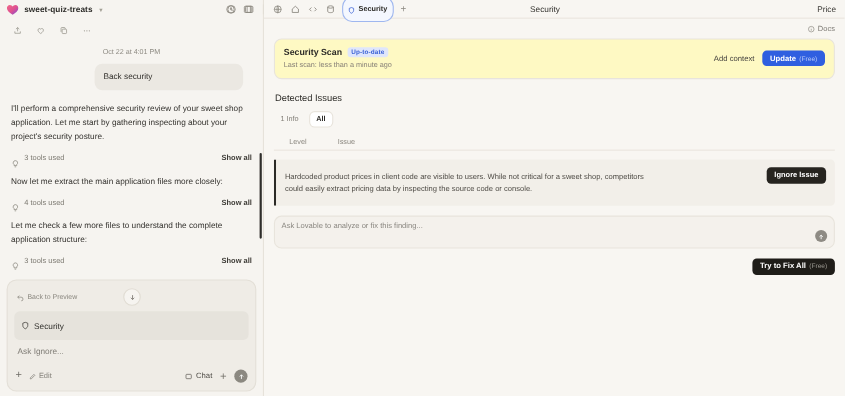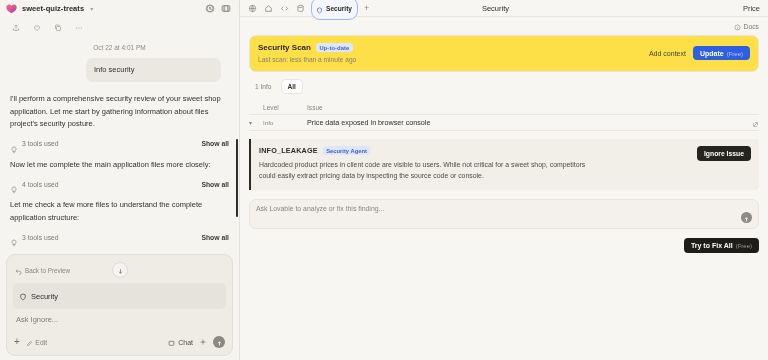--- a/index.html
+++ b/index.html
@@ -121,21 +121,21 @@
   }
   .main-title { font-size: 7.5px; color: #2f2e2a; margin: 0 auto; font-weight: 500; }
   .close-btn { font-size: 7.5px; color: #3a3834; font-weight: 500; }
 
   .docs-row { height: 18px; flex: none; display: flex; align-items: center; justify-content: flex-end; padding: 0 9px; gap: 3px; }
   .docs-row .dlabel { font-size: 6.8px; color: #7c7973; }
 
   .pane { padding: 0 9px; }
 
   .scan-card {
-    background: #fde047; border: 1px solid #e8e4dc; border-radius: 7px;
+    background: #fef9c3; border: 1px solid #e8e4dc; border-radius: 7px;
     padding: 7px 8px 8px 8px; display: flex; align-items: flex-start;
   }
   .scan-left { flex: 1 1 auto; }
   .scan-title-row { display: flex; align-items: center; gap: 5px; }
   .scan-title { font-size: 8px; font-weight: 700; color: #2b2a26; }
   .badge-uptodate {
     font-size: 5.8px; color: #3b62d6; background: #dfe6fb;
     border-radius: 3px; padding: 1.5px 3.5px; font-weight: 600;
     letter-spacing: .1px;
   }
@@ -296,37 +296,37 @@
             <circle cx="8" cy="8" r="1.1"></circle>
             <circle cx="12.5" cy="8" r="1.1"></circle>
         </svg>
       </span>
     </div>
 
     <div class="chat-scroll">
       <div class="ts">Oct 22 at 4:01 PM</div>
 
       <div class="user-msg">
-        <div class="line1">Info security</div>
-      </div>
-
-      <div class="asst-p">I'll perform a comprehensive security review of your sweet shop application. Let me start by gathering information about files project's security posture.</div>
+        <div class="line1">Back security</div>
+      </div>
+
+      <div class="asst-p">I'll perform a comprehensive security review of your sweet shop application. Let me start by gathering inspecting about your project's security posture.</div>
 
       <div class="tool-row">
         <span class="bulb">
           <svg width="8" height="8" viewBox="0 0 16 16" fill="none" stroke="currentColor" stroke-width="1.4">
             <path d="M8 2a4 4 0 0 0-2.4 7.2V11h4.8V9.2A4 4 0 0 0 8 2z"></path>
               <path d="M6.6 13.3h2.8"></path>
           </svg>
         </span>
         <span class="tlabel">3 tools used</span>
         <span class="showall">Show all</span>
       </div>
 
-      <div class="asst-p">Now let me complete the main application files more closely:</div>
+      <div class="asst-p">Now let me extract the main application files more closely:</div>
 
       <div class="tool-row">
         <span class="bulb">
           <svg width="8" height="8" viewBox="0 0 16 16" fill="none" stroke="currentColor" stroke-width="1.4">
             <path d="M8 2a4 4 0 0 0-2.4 7.2V11h4.8V9.2A4 4 0 0 0 8 2z"></path>
               <path d="M6.6 13.3h2.8"></path>
           </svg>
         </span>
         <span class="tlabel">4 tools used</span>
         <span class="showall">Show all</span>
@@ -487,53 +487,38 @@
         </div>
         <div class="scan-right">
           <span class="addctx">Add context</span>
           <span class="update-btn">
             <span class="ulabel">Update</span>
             <span class="ufree">(Free)</span>
           </span>
         </div>
       </div>
 
+      <div class="sec-head">Detected Issues</div>
 
       <div class="filters">
         <span class="filt">1 Info</span>
         <span class="filt active">All</span>
       </div>
 
       <div class="tbl">
         <div class="tbl-head">
           <span class="c-exp"></span>
           <span class="c-level">Level</span>
           <span class="c-issue">Issue</span>
           <span class="c-link"></span>
         </div>
-        <div class="tbl-row">
-          <span class="c-exp chev">▾</span>
-          <span class="c-level lvl-badge">Info</span>
-          <span class="c-issue issue-txt">Price data exposed in browser console</span>
-          <span class="c-link ext-ic">
-            <svg width="7" height="7" viewBox="0 0 16 16" fill="none" stroke="currentColor" stroke-width="1.5">
-              <path d="M6.5 3.5h6v6"></path>
-                <path d="M12.5 3.5L5 11"></path>
-                <path d="M11 12.5H3.5V5"></path>
-            </svg>
-          </span>
-        </div>
       </div>
 
       <div class="detail">
         <div class="detail-left">
-          <div class="det-title-row">
-            <span class="det-code">INFO_LEAKAGE</span>
-            <span class="badge-agent">Security Agent</span>
-          </div>
           <div class="det-desc">Hardcoded product prices in client code are visible to users. While not critical for a sweet shop, competitors could easily extract pricing data by inspecting the source code or console.</div>
         </div>
         <span class="ignore-btn">Ignore Issue</span>
       </div>
 
       <div class="finding-input">
         <span class="fi-ph">Ask Lovable to analyze or fix this finding...</span>
         <span class="fi-send">
           <span>
             <svg width="7" height="7" viewBox="0 0 16 16" fill="none" stroke="currentColor" stroke-width="1.8">

